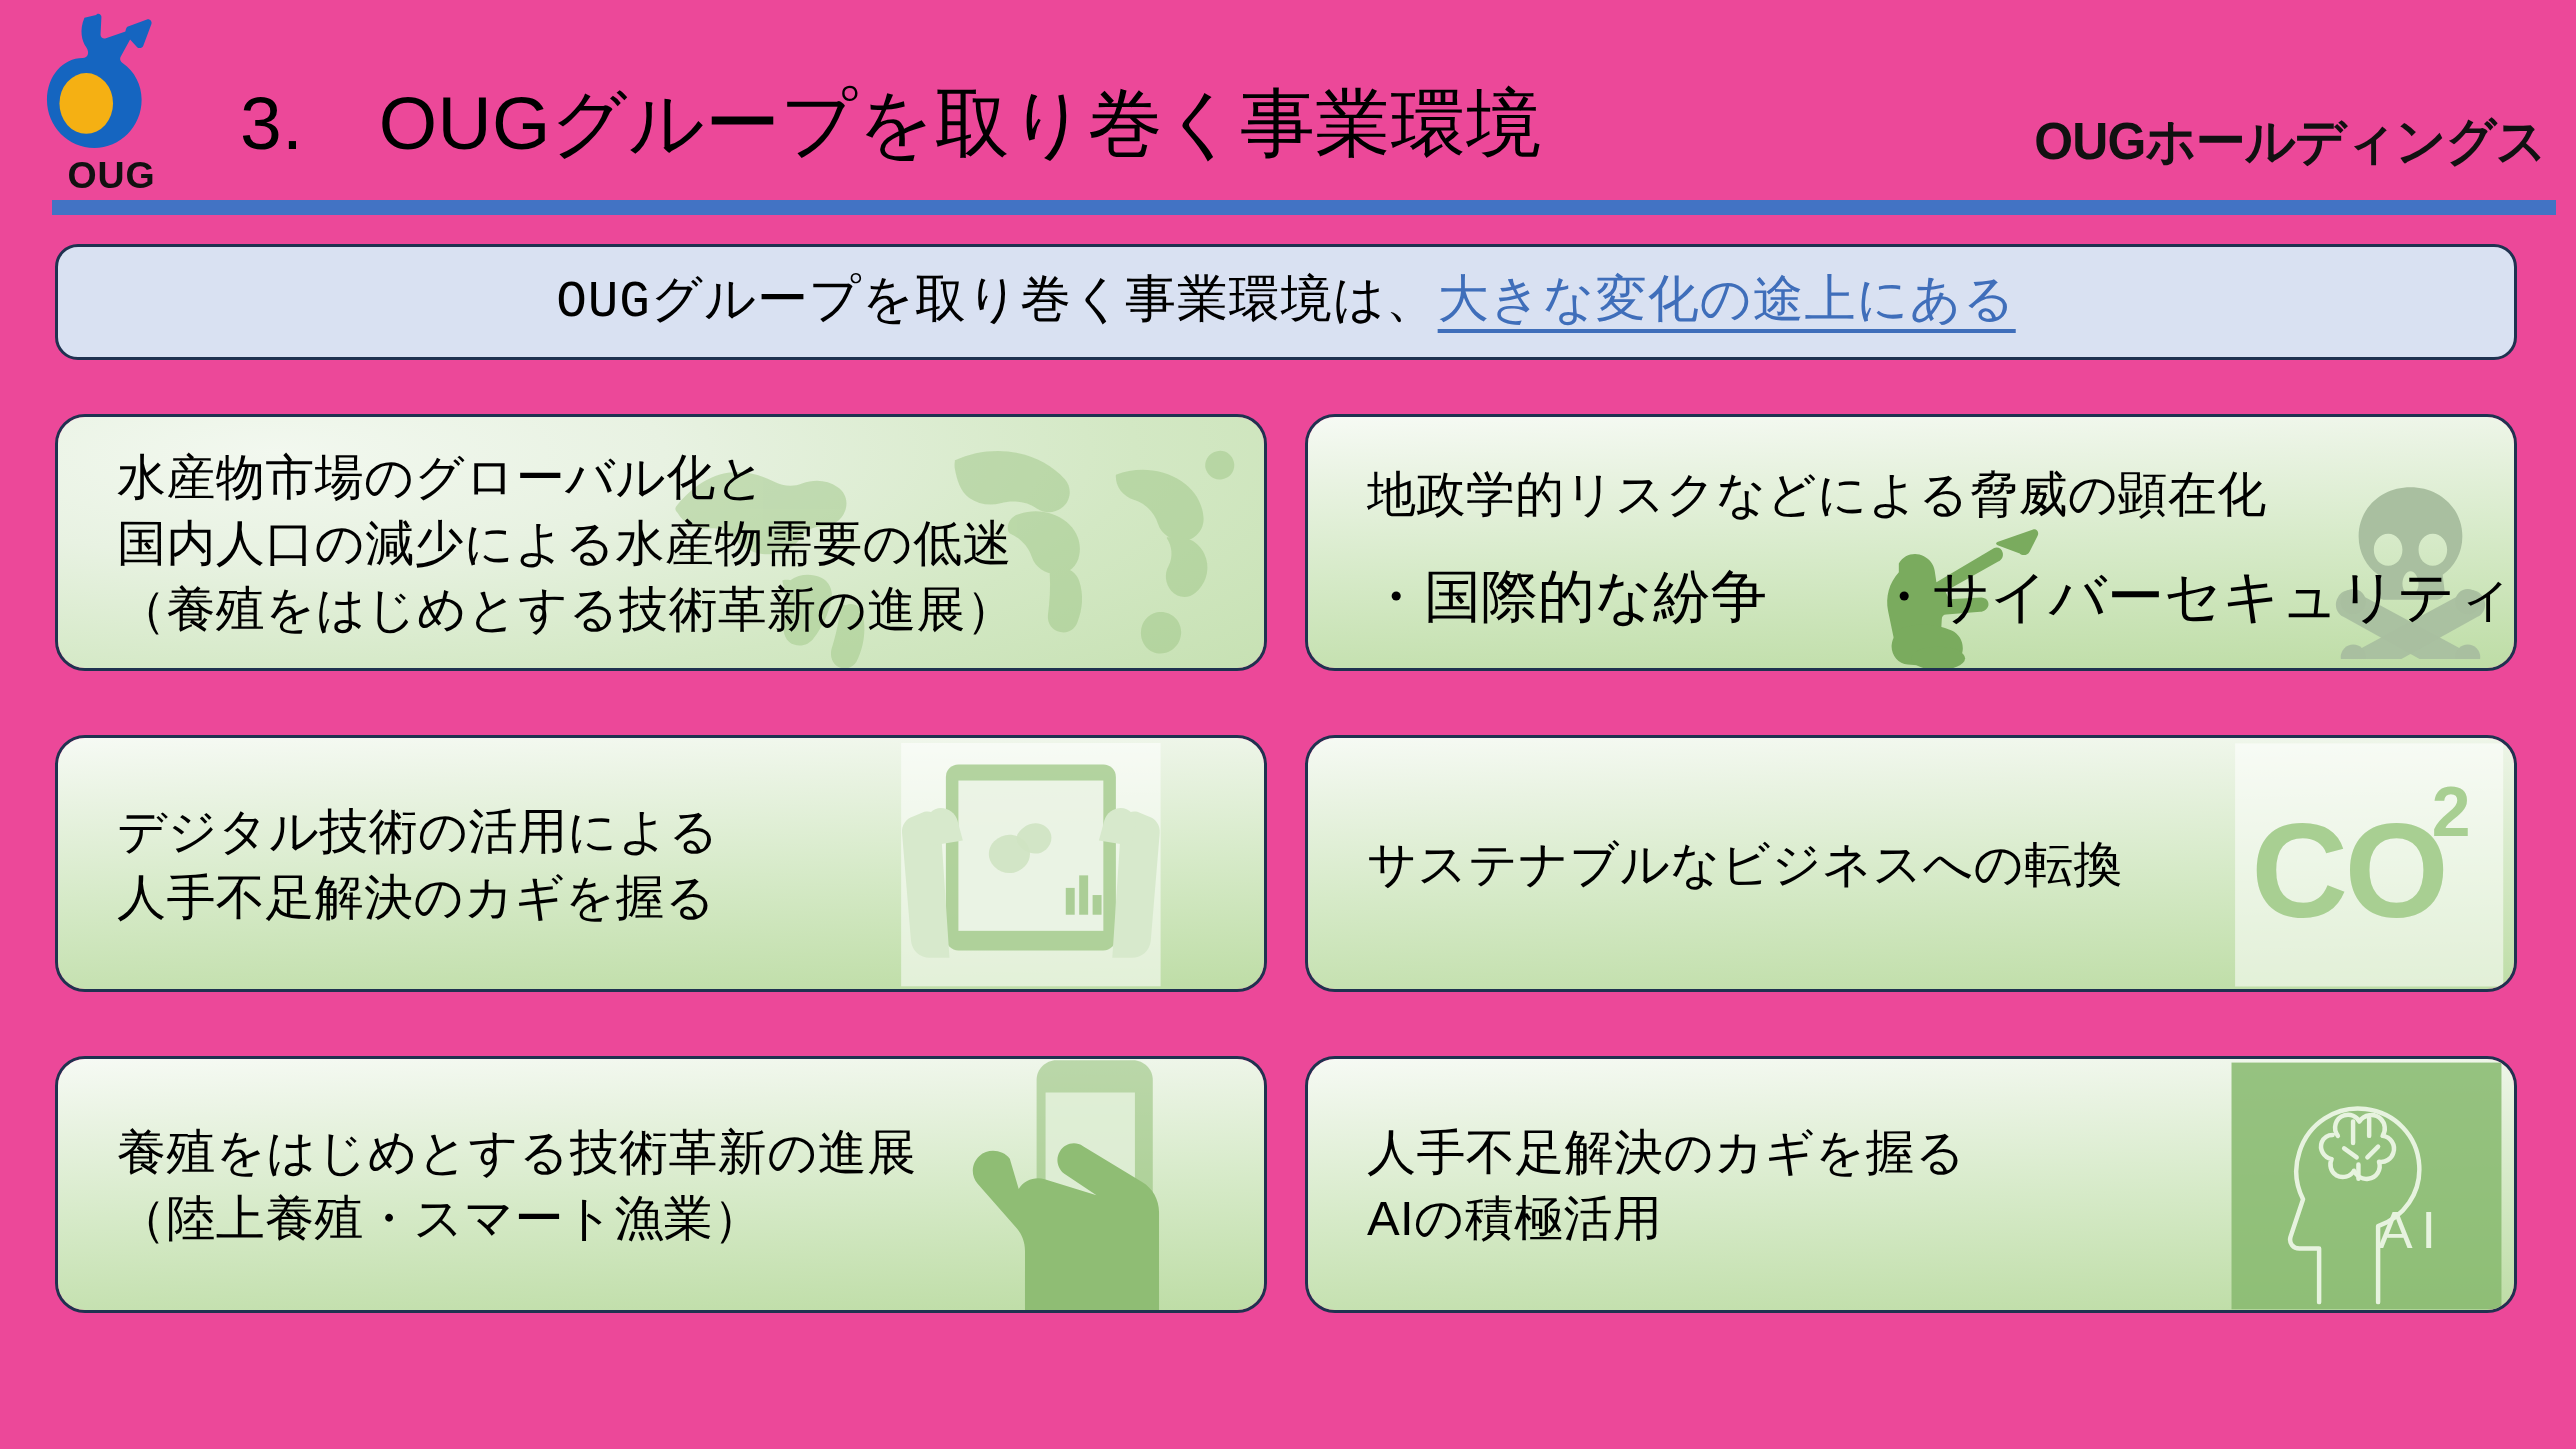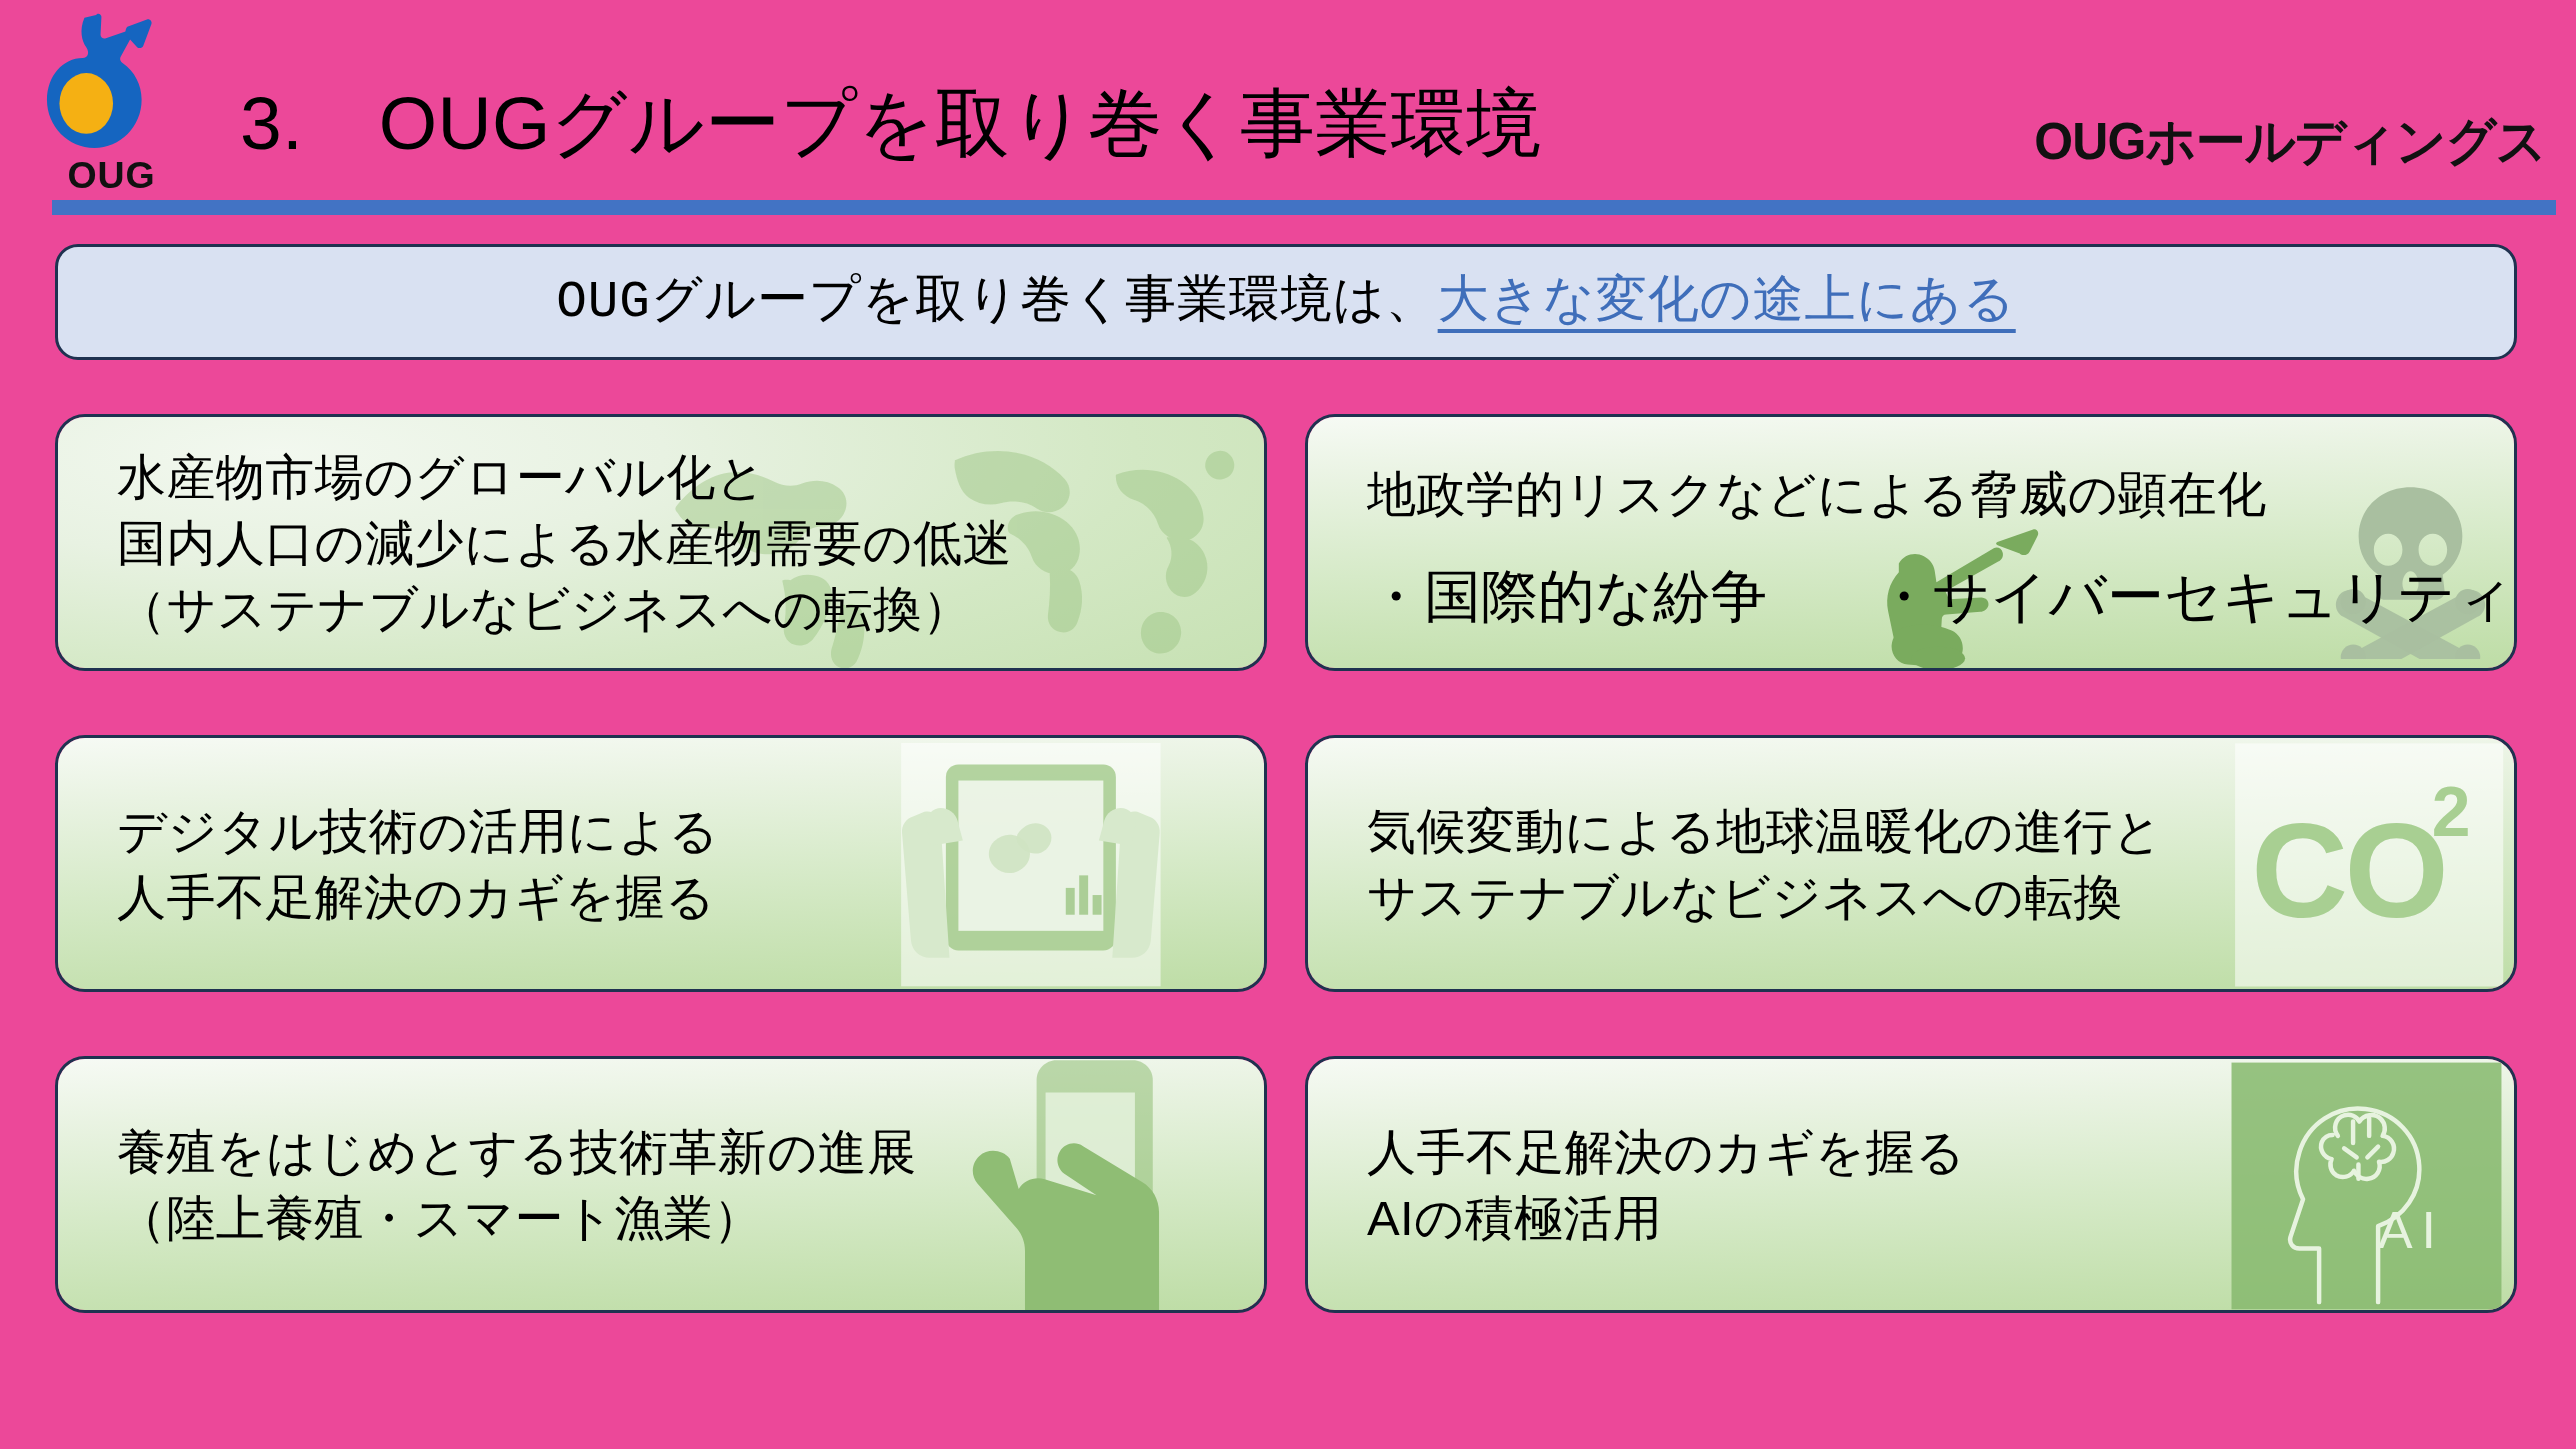--- a/index.html
+++ b/index.html
@@ -141,21 +141,21 @@
             <path d="M540 60c24-9 51-7 73 7 14 9 24 24 25 41 1 13-9 25-22 26-13 1-25-7-29-19-4-13-14-23-27-27-13-4-21-16-20-28z"></path>
             <path d="M600 130c18-4 36 6 41 24 4 14-1 29-12 38-8 7-20 6-27-2-7-8-8-19-3-28 5-10 4-22-2-31-1-1 1-1 3-1z"></path>
             <path d="M586 214c14-3 27 8 27 22 0 13-10 24-23 24-12 0-22-10-22-23 0-12 8-21 18-23z"></path>
             <path d="M652 34c9-3 18 3 20 12 2 9-4 18-13 19-9 2-17-4-19-13-1-8 4-16 12-18z"></path>
           </g>
         </svg>
       </div>
       <div class="card-body">
         <div class="card-line">水産物市場のグローバル化と</div>
         <div class="card-line">国内人口の減少による水産物需要の低迷</div>
-        <div class="card-line">（サステナブルなビジネスへの転換）</div>
+        <div class="card-line">（養殖をはじめとする技術革新の進展）</div>
       </div>
     </div>
 
     <div class="card col-r row-1">
       <div class="card-bg deep"></div>
       <div class="art art-tank">
         <svg viewBox="0 0 230 165" aria-hidden="true">
           <g fill="#7aab5e">
             <path d="M40 44c6-10 18-13 28-8 6 3 11 9 12 16l2 13 64-38c4-2 9 0 10 5 1 4-1 8-5 10l-59 33 4 9 36-2c5 0 9 4 8 9-1 4-5 7-9 7l-38 3c-3 0-5 2-5 5l-1 17c0 7-5 13-12 14l-22 3c-9 1-17-5-19-14l-6-29c-3-15 1-31 12-43z"></path>
             <path d="M44 116c18-6 38-5 55 3 9 4 14 14 12 24-2 11-12 18-23 17l-38-3c-11-1-19-11-18-22 1-8 5-15 12-19z"></path>
@@ -220,21 +220,20 @@
     <div class="card col-r row-2">
       <div class="card-bg deep"></div>
       <div class="art art-co2">
         <svg viewBox="0 0 330 287" aria-hidden="true">
           <rect x="18" y="6" width="300" height="272" fill="#ffffff" opacity=".55"></rect>
           <text x="36" y="200" font-family="'Liberation Sans',sans-serif" font-size="150" font-weight="800" fill="#a8cf92" letter-spacing="-4">CO</text>
           <text x="238" y="110" font-family="'Liberation Sans',sans-serif" font-size="78" font-weight="800" fill="#a8cf92">2</text>
         </svg>
       </div>
       <div class="card-body">
-        <div class="card-line">気候変動による地球温暖化の進行と</div>
         <div class="card-line">サステナブルなビジネスへの転換</div>
       </div>
     </div>
 
     <div class="card col-l row-3">
       <div class="card-bg deep"></div>
       <div class="art art-phone">
         <svg viewBox="0 0 320 292" aria-hidden="true">
           <g fill="#8fbd74">
             <path d="M126 28c0-12 10-22 22-22h86c12 0 22 10 22 22v160c0 12-10 22-22 22h-86c-12 0-22-10-22-22z" opacity=".55"></path>

